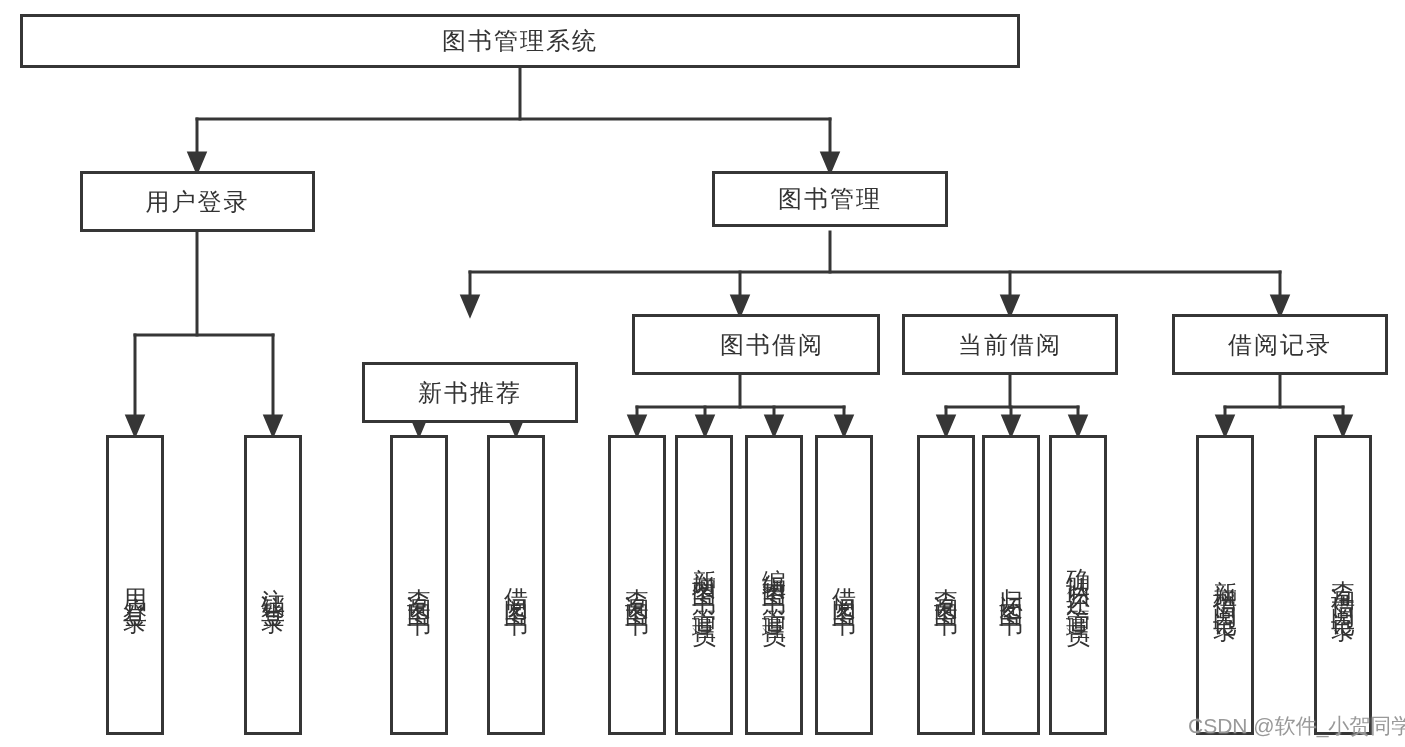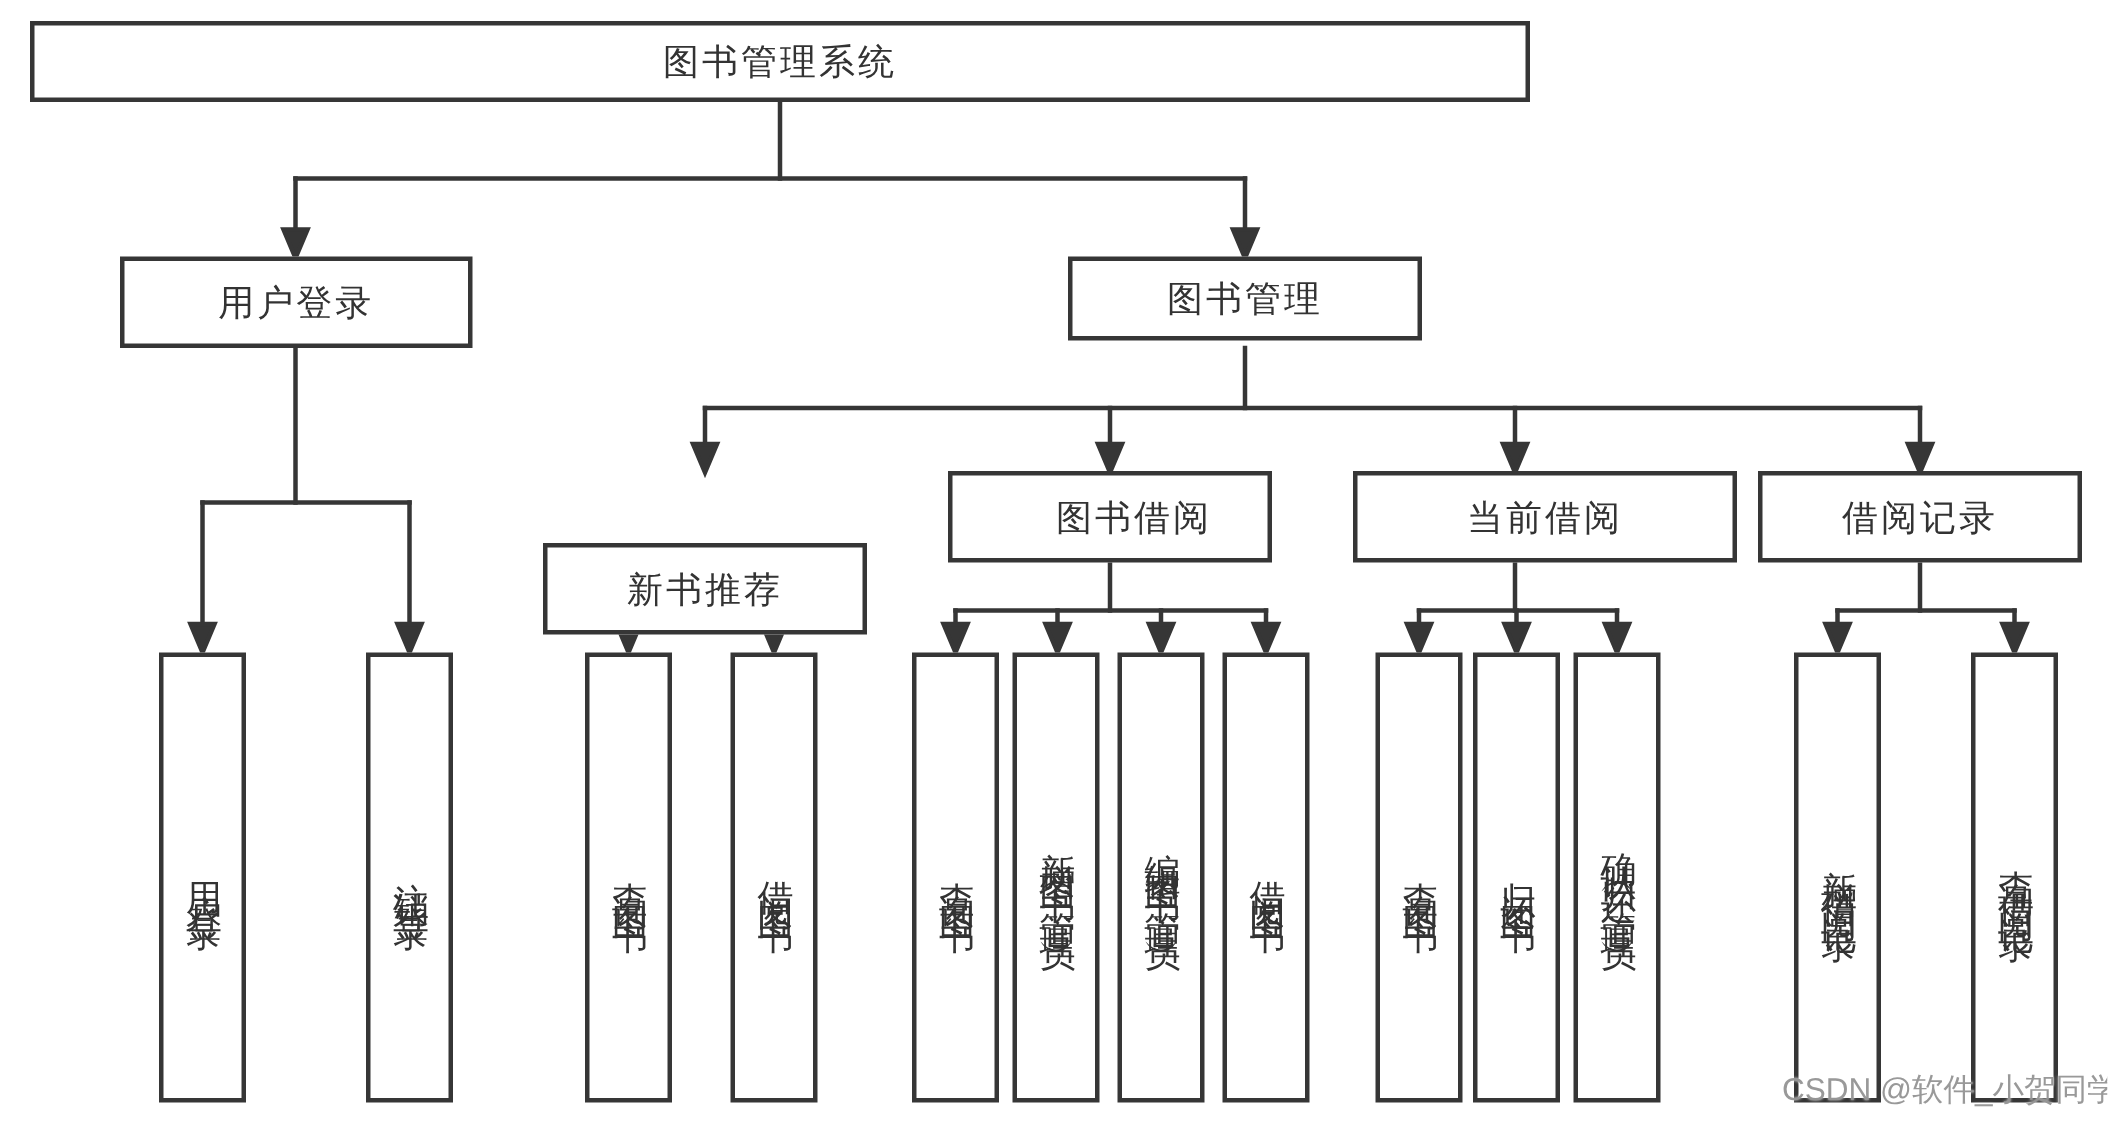--- a/index.html
+++ b/index.html
@@ -136,24 +136,24 @@
   <div class="node h" style="left:80px; top:171px; width:235px; height:61px;">
     <span>用户登录</span>
   </div>
   <div class="node h" style="left:712px; top:171px; width:236px; height:56px;">
     <span>图书管理</span>
   </div>
 
   <div class="node h" style="left:362px; top:314px; width:216px; height:61px;margin-top:48px;">
     <span>新书推荐</span>
   </div>
-  <div class="node h" style="left:632px; top:314px; width:216px; height:61px;padding-left:32px;">
+  <div class="node h" style="left:632px; top:314px; width:248px; height:61px;padding-left:32px;">
     <span>图书借阅</span>
   </div>
-  <div class="node h" style="left:902px; top:314px; width:256px; height:61px;">
+  <div class="node h" style="left:902px; top:314px; width:216px; height:61px;">
     <span>当前借阅</span>
   </div>
   <div class="node h" style="left:1172px; top:314px; width:216px; height:61px;">
     <span>借阅记录</span>
   </div>
 
   <div class="node v" style="left:106px;">
     <span>用户登录</span>
   </div>
   <div class="node v" style="left:244px;">

